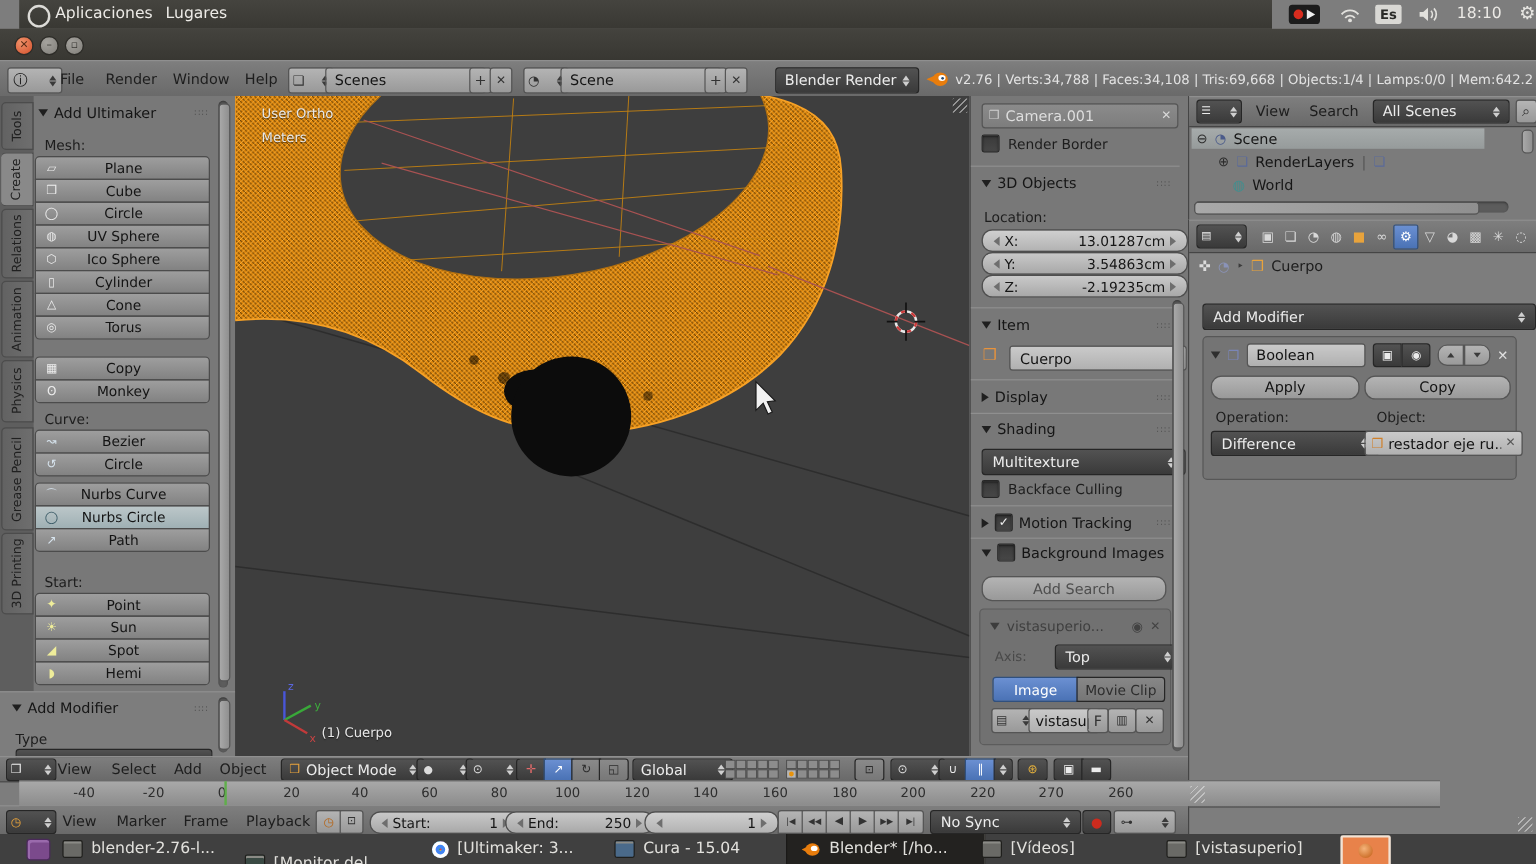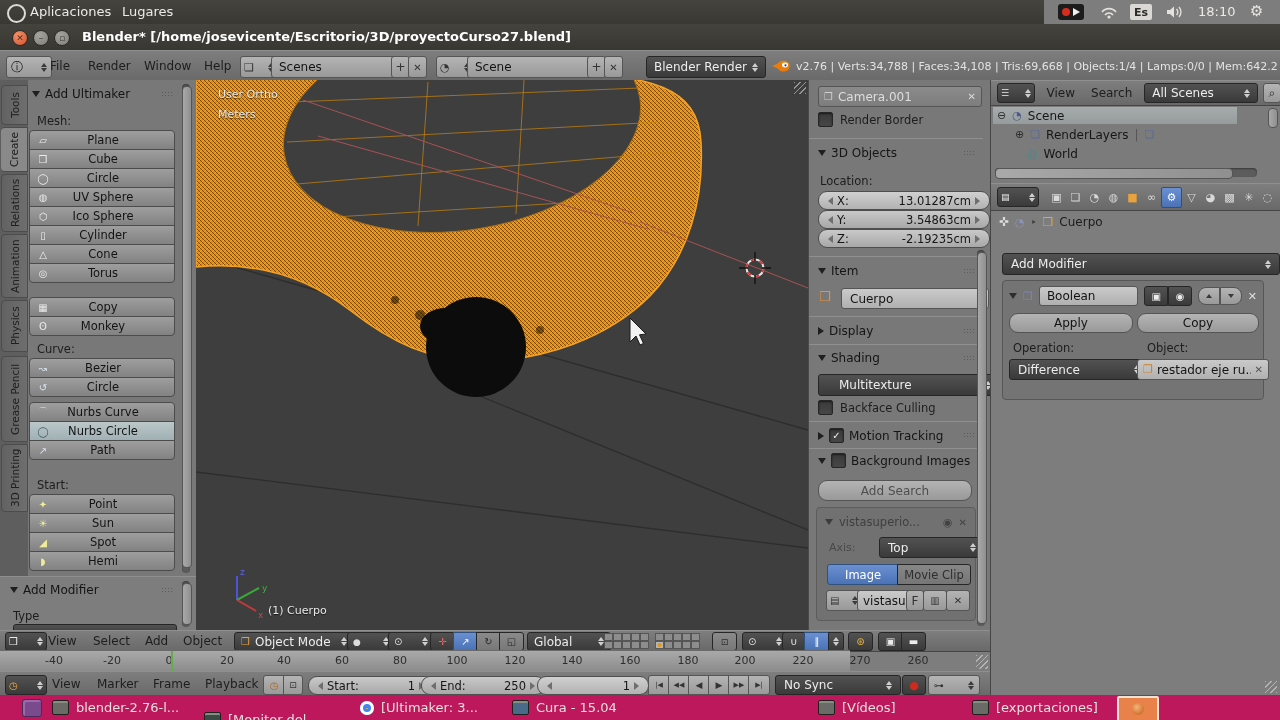--- a/index.html
+++ b/index.html
@@ -7,21 +7,21 @@
        font-family:"DejaVu Sans","Liberation Sans",sans-serif;background:#7d7d7d;
        -webkit-font-smoothing:antialiased}
   .w{position:absolute}
   .flex{display:flex;align-items:center}
   
   .topbar{background:linear-gradient(#45443f,#393833);color:#e8e7e3}
   .tbmenu{font-size:13px;color:#eceae6}
   .titlebar{background:linear-gradient(#44433e,#383732);color:#fff}
   .wbtn{width:14px;height:14px;border-radius:50%;display:flex;align-items:center;justify-content:center;
         font-size:9px;color:#5a2d17;border:1px solid #2c2b27}
-  .taskbar{background:#be185d;color:#e2e1dd}
+  .taskbar{background:#404040;color:#e2e1dd}
   .tkitem{font-size:13px;white-space:nowrap}
   .tkicon{width:15px;height:13px;background:#6a6a66;border-radius:2px;border:1px solid #1f1f1c;
           box-shadow:inset 0 2px 0 #8b8b86}
   
   .hdrbar{background:linear-gradient(#7e7e7e,#696969);border-top:1px solid #8f8f8f;border-bottom:1px solid #454545}
   .m{color:#1d1d1d;font-size:12px;white-space:nowrap}
   .dk{background:linear-gradient(#525252,#3a3a3a);border:1px solid #262626;border-radius:3px;color:#ececec;font-size:12px}
   .lt{background:linear-gradient(#b4b4b4,#999);border:1px solid #555;border-radius:3px;color:#131313;font-size:12px}
   .blu{background:linear-gradient(#6b90d2,#4a72b5)!important;color:#fff!important;border:1px solid #30507e!important}
   .sqb{display:flex;align-items:center;justify-content:center}
@@ -63,21 +63,21 @@
   
   .propicon{width:19px;height:19px;display:flex;align-items:center;justify-content:center;font-size:11px;
             color:#d9d9d9;border-radius:2px}
   .treetxt{font-size:12px;color:#161616;white-space:nowrap}
   .ruler{background:linear-gradient(#a9a9a9,#8b8b8b);border-top:1px solid #6a6a6a;border-bottom:1px solid #4f4f4f}
   .rnum{position:absolute;top:3px;transform:translateX(-50%);font-size:11px;color:#2d2d2d}
 </style>
 </head>
 <body>
 
-<div class="w topbar" style="left:0;top:0;width:1044px;height:24px">
+<div class="w topbar" style="left:16px;top:0;width:1044px;height:24px">
   <div class="w" style="left:7px;top:4px;width:15px;height:15px;border:2px solid #dcdbd7;border-radius:50%"></div>
   <span class="w tbmenu" style="left:30px;top:4px">Aplicaciones</span>
   <span class="w tbmenu" style="left:122px;top:4px">Lugares</span>
   <div class="w" style="left:1058px;top:4px;width:26px;height:16px;background:#1c1c1c;border-radius:3px">
     <div class="w" style="left:4px;top:4px;width:8px;height:8px;border-radius:50%;background:#d82c1e"></div>
     <div class="w" style="left:15px;top:4px;width:0;height:0;border-top:4px solid transparent;border-bottom:4px solid transparent;border-left:7px solid #efefef"></div>
   </div>
   <svg class="w" style="left:1100px;top:6px" width="18" height="13">
     <path d="M2,6 a9,9 0 0 1 14,0" stroke="#e2e1dd" stroke-width="1.6" fill="none"></path>
     <path d="M5,9 a5,5 0 0 1 8,0" stroke="#e2e1dd" stroke-width="1.6" fill="none"></path>
@@ -89,21 +89,20 @@
     <path d="M10.5,4 a4.5,4.5 0 0 1 0,6 M13,2 a7.5,7.5 0 0 1 0,10" stroke="#e2e1dd" stroke-width="1.4" fill="none"></path>
   </svg>
   <span class="w tbmenu" style="left:1198px;top:4px">18:10</span>
   <span class="w" style="left:1250px;top:2px;font-size:15px;color:#e8e7e3">⚙</span>
 </div>
 
 <div class="w titlebar" style="left:0;top:24px;width:1280px;height:26px">
   <div class="w wbtn" style="left:12px;top:6px;background:radial-gradient(circle at 35% 30%,#f0926a,#d4502c)">✕</div>
   <div class="w wbtn" style="left:33px;top:6px;background:radial-gradient(circle at 35% 30%,#a5a39e,#807e79);color:#3a3935">–</div>
   <div class="w wbtn" style="left:54px;top:6px;background:radial-gradient(circle at 35% 30%,#a5a39e,#807e79);color:#3a3935">▫</div>
-  <span class="w" style="left:82px;top:5px;font-size:13px;font-weight:bold;color:#ffffff">Blender* [/home/josevicente/Escritorio/3D/proyectoCurso27.blend]</span>
 </div>
 
 <div class="w hdrbar" style="left:0;top:50px;width:1280px;height:30px">
   <div class="w lt flex" style="left:6px;top:5px;width:36px;height:20px;padding:0 4px;gap:3px">
     <span style="font-size:12px">ⓘ</span>
     <span class="arr">
         <i class="tu drk"></i>
         <i class="td drk"></i>
       </span>
   </div>
@@ -369,21 +368,21 @@
     <span class="pr"></span>
       <span>Display</span>
       <span class="dots">∷∷</span>
   </div>
   <div class="w" style="left:0;top:264px;width:174px;border-top:1px solid #8f8f8f"></div>
   <div class="w ph" style="left:9px;top:271px;width:158px">
     <span class="pt"></span>
       <span>Shading</span>
       <span class="dots">∷∷</span>
   </div>
-  <div class="w dk flex" style="left:9px;top:294px;width:152px;height:20px;padding:0 20px">
+  <div class="w dk flex" style="left:9px;top:294px;width:152px;height:20px;padding:0 8px">
     <span>Multitexture</span>
       <span class="arr">
         <i class="tu"></i>
         <i class="td"></i>
       </span>
   </div>
   <div class="w flex" style="left:9px;top:320px;gap:7px">
     <span class="chk"></span>
     <span class="lab">Backface Culling</span>
   </div>
@@ -638,21 +637,21 @@
       <span class="arr" style="margin:0;padding:0">
         <i class="tu"></i>
         <i class="td"></i>
       </span>
     </div>
   <div class="w dk sqb" style="left:848px;top:1px;width:23px;height:17px;font-size:10px;color:#e8b33c">⊛</div>
   <div class="w dk sqb" style="left:878px;top:1px;width:23px;height:17px;border-radius:3px 0 0 3px;font-size:10px">▣</div>
   <div class="w dk sqb" style="left:901px;top:1px;width:23px;height:17px;border-radius:0 3px 3px 0;font-size:10px">▬</div>
 </div>
 
-<div class="w ruler" style="left:0;top:650px;width:850px;height:21px">
+<div class="w ruler" style="left:16px;top:650px;width:1184px;height:21px">
   <span class="rnum" style="left:54px">-40</span>
   <span class="rnum" style="left:112px">-20</span>
   <span class="rnum" style="left:169px">0</span>
   <span class="rnum" style="left:227px">20</span>
   <span class="rnum" style="left:284px">40</span>
   <span class="rnum" style="left:342px">60</span>
   <span class="rnum" style="left:400px">80</span>
   <span class="rnum" style="left:457px">100</span>
   <span class="rnum" style="left:515px">120</span>
   <span class="rnum" style="left:572px">140</span>
@@ -733,24 +732,32 @@
     <span>[Monitor del ...</span>
   </div>
   <div class="w flex tkitem" style="left:360px;top:0;height:25px;gap:7px">
     <span style="width:14px;height:14px;border-radius:50%;background:conic-gradient(#ea4335 0 33%,#fbbc05 33% 66%,#34a853 66% 100%);box-shadow:inset 0 0 0 3px #fff, inset 0 0 0 6px #4285f4"></span>
     <span>[Ultimaker: 3...</span>
   </div>
   <div class="w flex tkitem" style="left:512px;top:0;height:25px;gap:7px">
     <span class="tkicon" style="background:#4a6a8a"></span>
     <span>Cura - 15.04</span>
   </div>
+  <div class="w flex tkitem" style="left:655px;top:0;width:152px;height:25px;gap:7px;background:#232220;border-left:1px solid #1a1918;border-right:1px solid #3f3e3a;padding-left:12px">
+    <svg width="16" height="12">
+      <ellipse cx="9" cy="6" rx="6" ry="5.2" fill="#e87d0d"></ellipse>
+      <ellipse cx="10.5" cy="5" rx="2.8" ry="2.2" fill="#fff"></ellipse>
+      <polygon points="0,6 6,3 6,9" fill="#e87d0d"></polygon>
+    </svg>
+    <span>Blender* [/ho...</span>
+  </div>
   <div class="w flex tkitem" style="left:818px;top:0;height:25px;gap:7px">
     <span class="tkicon"></span>
     <span>[Vídeos]</span>
   </div>
   <div class="w flex tkitem" style="left:972px;top:0;height:25px;gap:7px">
     <span class="tkicon"></span>
-    <span>[exportaciones]</span>
+    <span>[vistasuperio]</span>
   </div>
   <div class="w sqb" style="left:1117px;top:1px;width:38px;height:22px;background:#e8824a;border:2px solid #f2e3d5;border-radius:2px">
     <span style="width:12px;height:12px;border-radius:50%;background:radial-gradient(circle at 40% 35%,#f5b37a,#c05a10);display:block"></span>
   </div>
 </div>
 
 </body></html>

